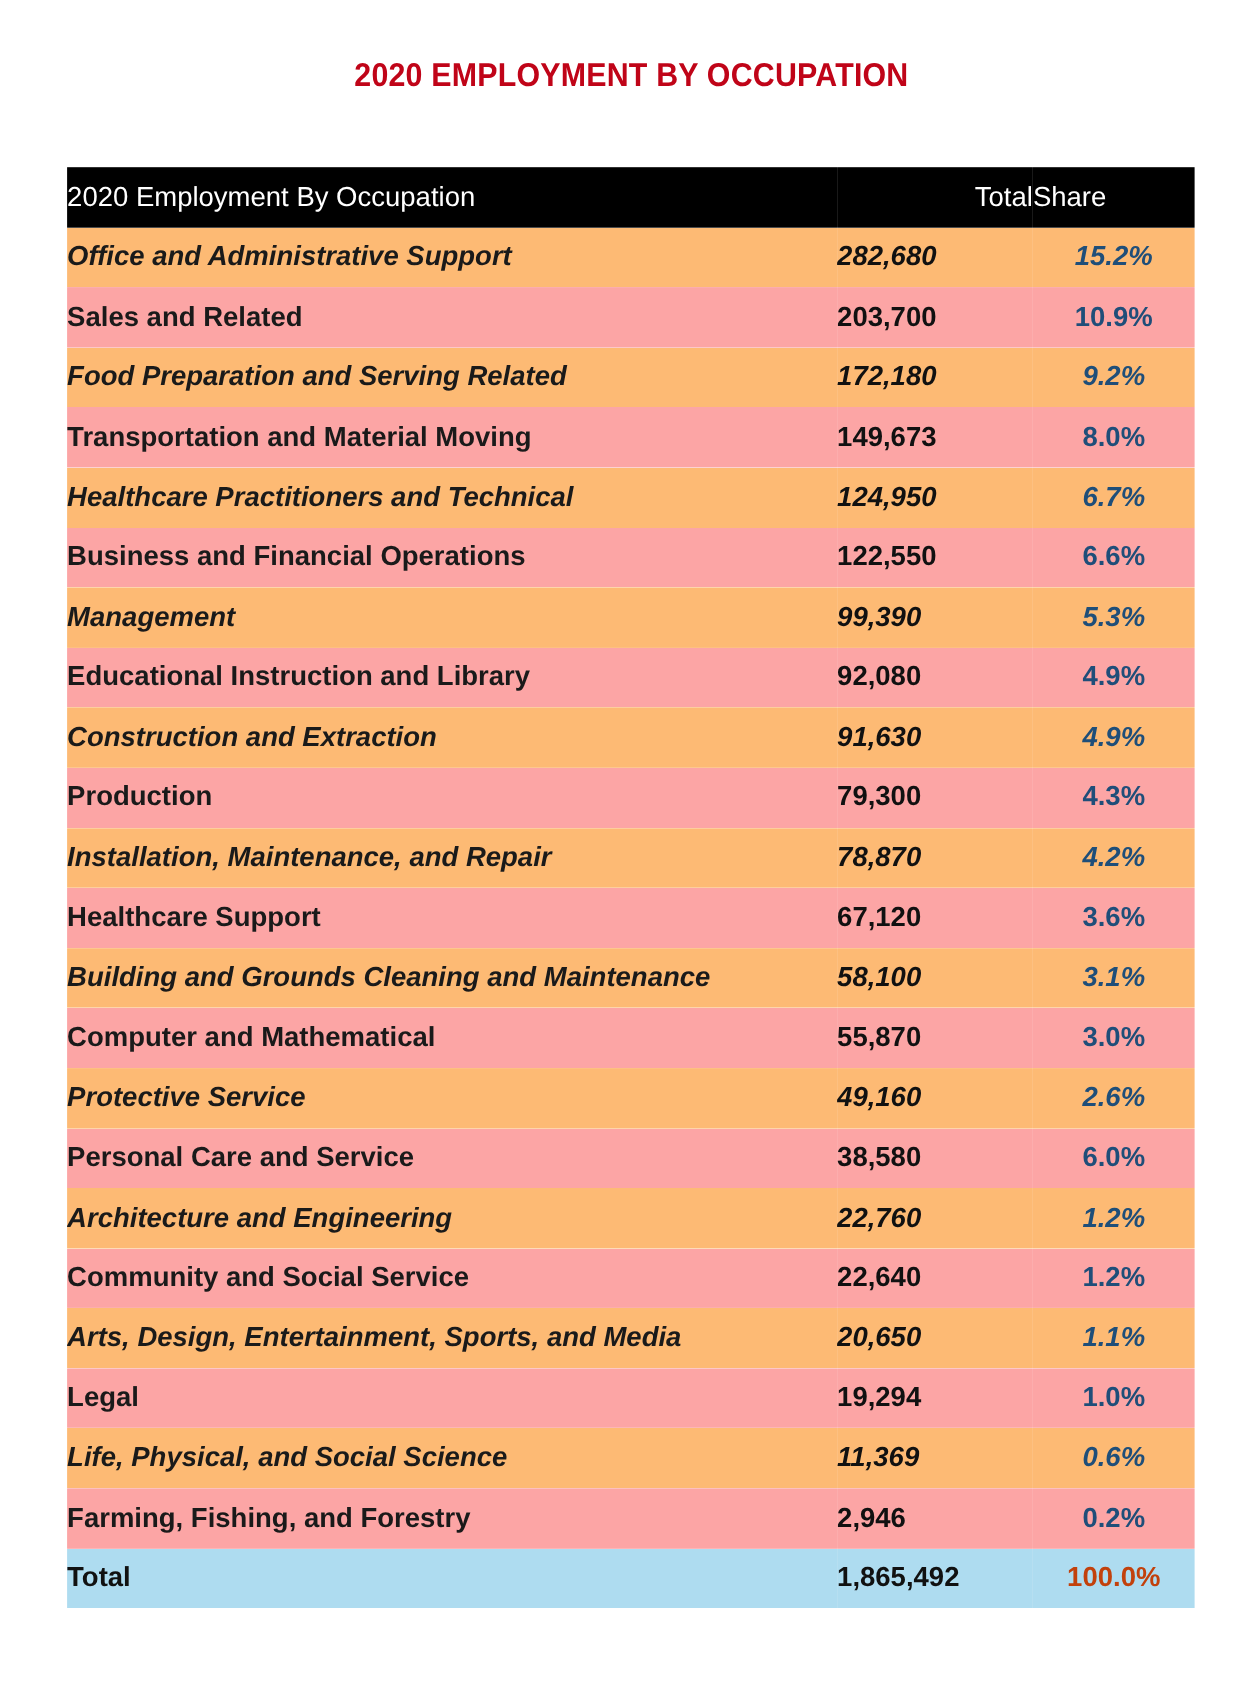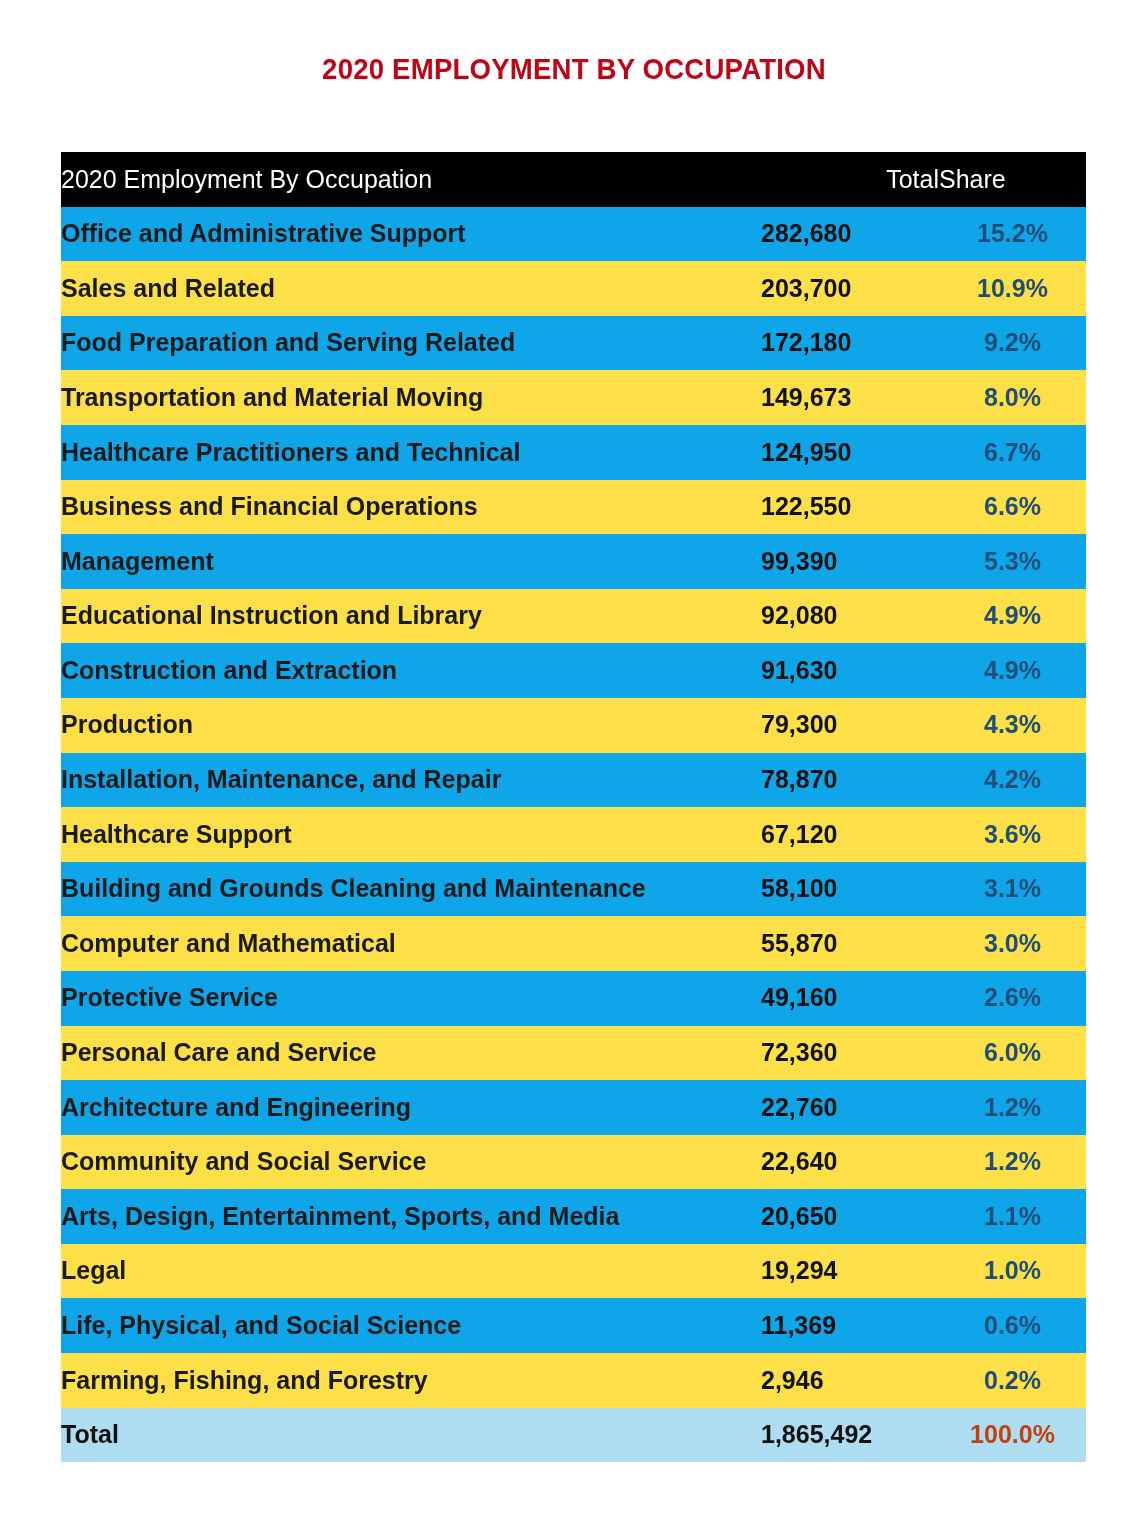--- a/index.html
+++ b/index.html
@@ -78,22 +78,22 @@
   }
   th.h-total {
     text-align: right;
     padding-right: 12px;
   }
   th.h-share {
     text-align: left;
     padding-right: 16px;
   }
 
-  tbody tr.row-odd  { background: #0ea5e9; }
-  tbody tr.row-even { background: #fde047; }
+  tbody tr.row-odd  { background: #fdba74; font-style: italic; }
+  tbody tr.row-even { background: #fca5a5; }
   tbody tr.row-total { background: #AEDCF0; }
 
   td.cell-label {
     text-align: left;
     padding-left: 16px;
     color: #1A1A1A;
     font-weight: 600;
   }
   td.cell-total {
     text-align: left;
@@ -208,21 +208,21 @@
           <td class="cell-total">55,870</td>
           <td class="cell-share">3.0%</td>
         </tr>
         <tr class="row-odd">
           <td class="cell-label">Protective Service</td>
           <td class="cell-total">49,160</td>
           <td class="cell-share">2.6%</td>
         </tr>
         <tr class="row-even">
           <td class="cell-label">Personal Care and Service</td>
-          <td class="cell-total">72,360</td>
+          <td class="cell-total">38,580</td>
           <td class="cell-share">6.0%</td>
         </tr>
         <tr class="row-odd">
           <td class="cell-label">Architecture and Engineering</td>
           <td class="cell-total">22,760</td>
           <td class="cell-share">1.2%</td>
         </tr>
         <tr class="row-even">
           <td class="cell-label">Community and Social Service</td>
           <td class="cell-total">22,640</td>

